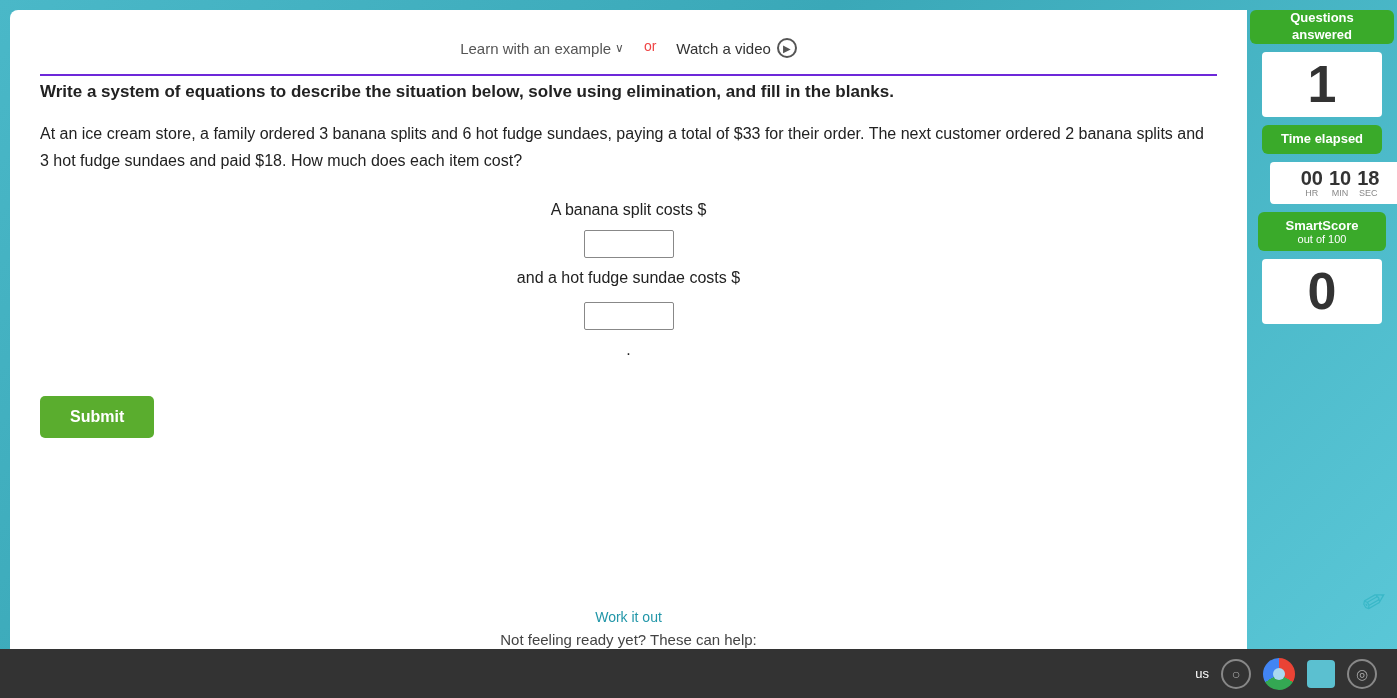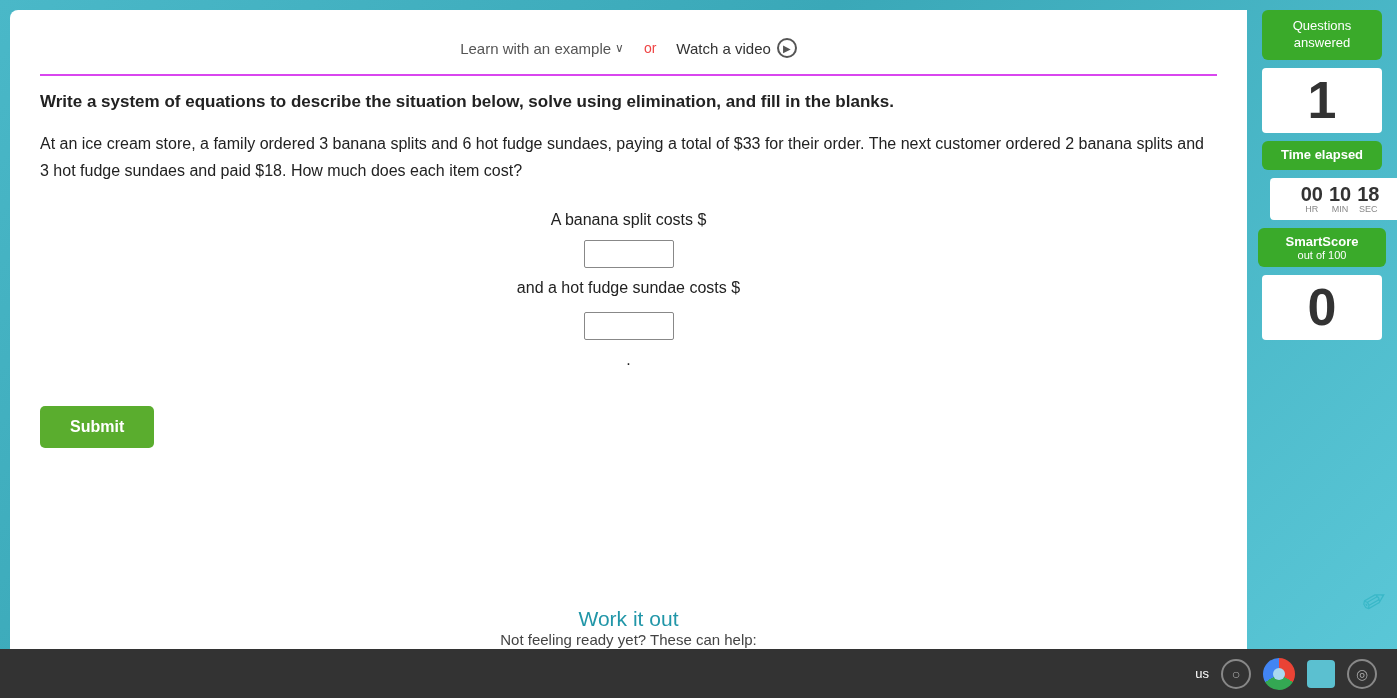--- a/index.html
+++ b/index.html
@@ -19,25 +19,24 @@
       background: white;
       margin: 10px 0 10px 10px;
       border-radius: 8px 0 0 8px;
       padding: 20px 30px 30px 30px;
       position: relative;
       max-width: calc(100% - 160px);
     }
 
     .top-bar {
       display: flex;
-      align-items: center;
       justify-content: center;
       padding: 8px 0 16px 0;
-      border-bottom: 2px solid #d946ef;
-      margin-bottom: 14px;
+      border-bottom: 2px solid #6d28d9;
+      margin-bottom: 4px;
       gap: 20px;
     }
 
     .learn-link {
       color: #555;
       font-size: 15px;
       cursor: pointer;
       display: flex;
       align-items: center;
       gap: 4px;
@@ -129,23 +128,24 @@
     .bottom-section {
       position: absolute;
       bottom: 40px;
       left: 0;
       right: 0;
       text-align: center;
     }
 
     .work-it-out {
       color: #2196a8;
-      font-size: 21px;
+      font-size: 14px;
       font-weight: 500;
       cursor: pointer;
+      margin-bottom: 6px;
     }
 
     .not-ready {
       color: #444;
       font-size: 15px;
     }
 
     
     .sidebar {
       width: 150px;
@@ -154,25 +154,25 @@
       align-items: center;
       padding: 10px 8px;
       gap: 8px;
       position: relative;
     }
 
     .questions-answered-box {
       background: #3aaa2a;
       color: white;
       border-radius: 6px;
-      padding: 8px 10px;
-      text-align: center;
-      width: 120px;
+      padding: 0 10px;
+      text-align: center;
+      width: 144px;
       font-size: 13px;
-      font-weight: 400;
+      font-weight: 700;
       line-height: 1.3;
     }
 
     .questions-count {
       background: white;
       color: #333;
       border-radius: 4px;
       width: 120px;
       text-align: center;
       font-size: 52px;

